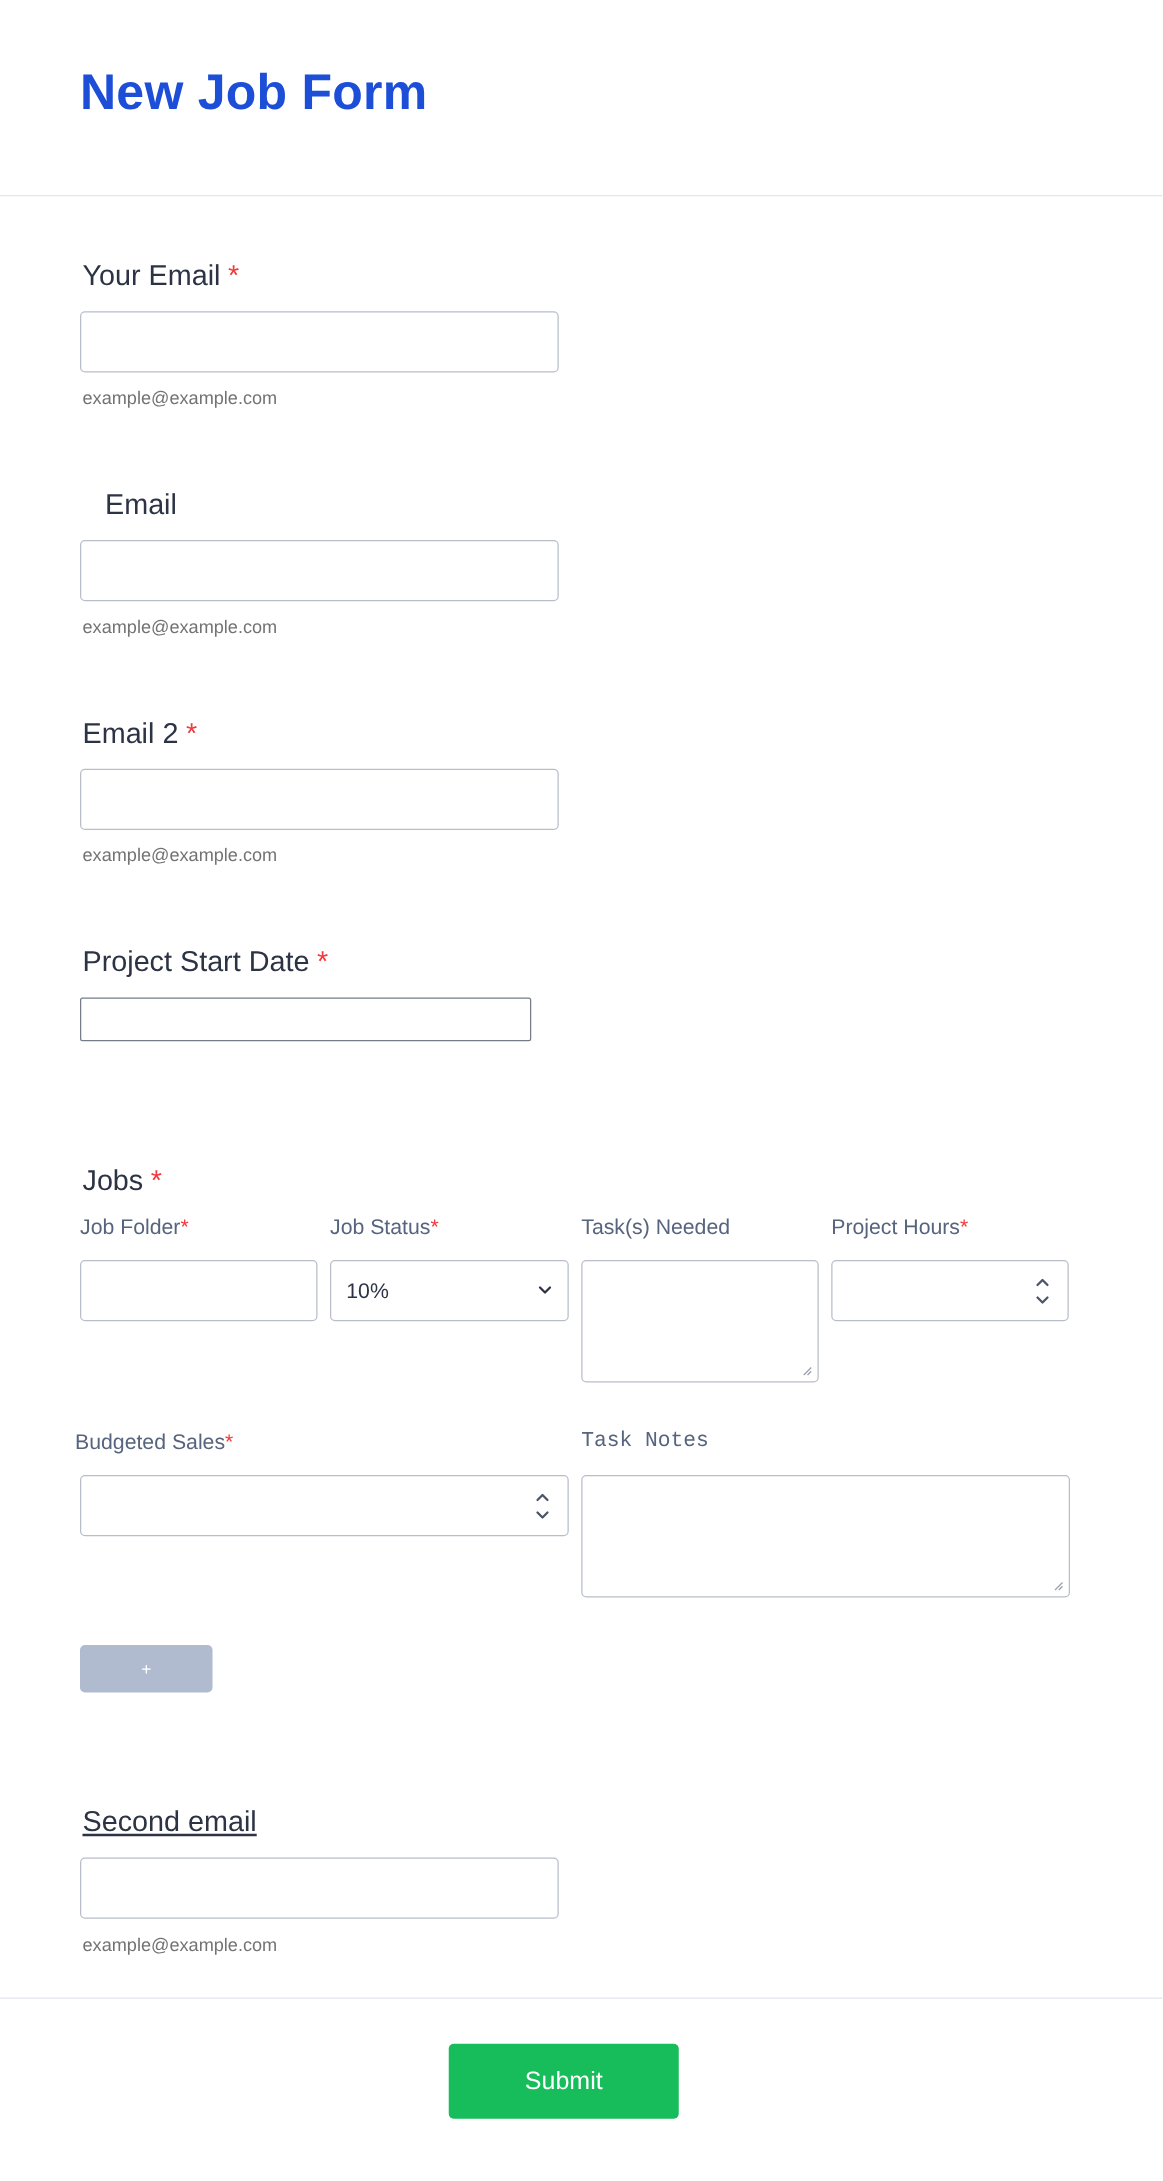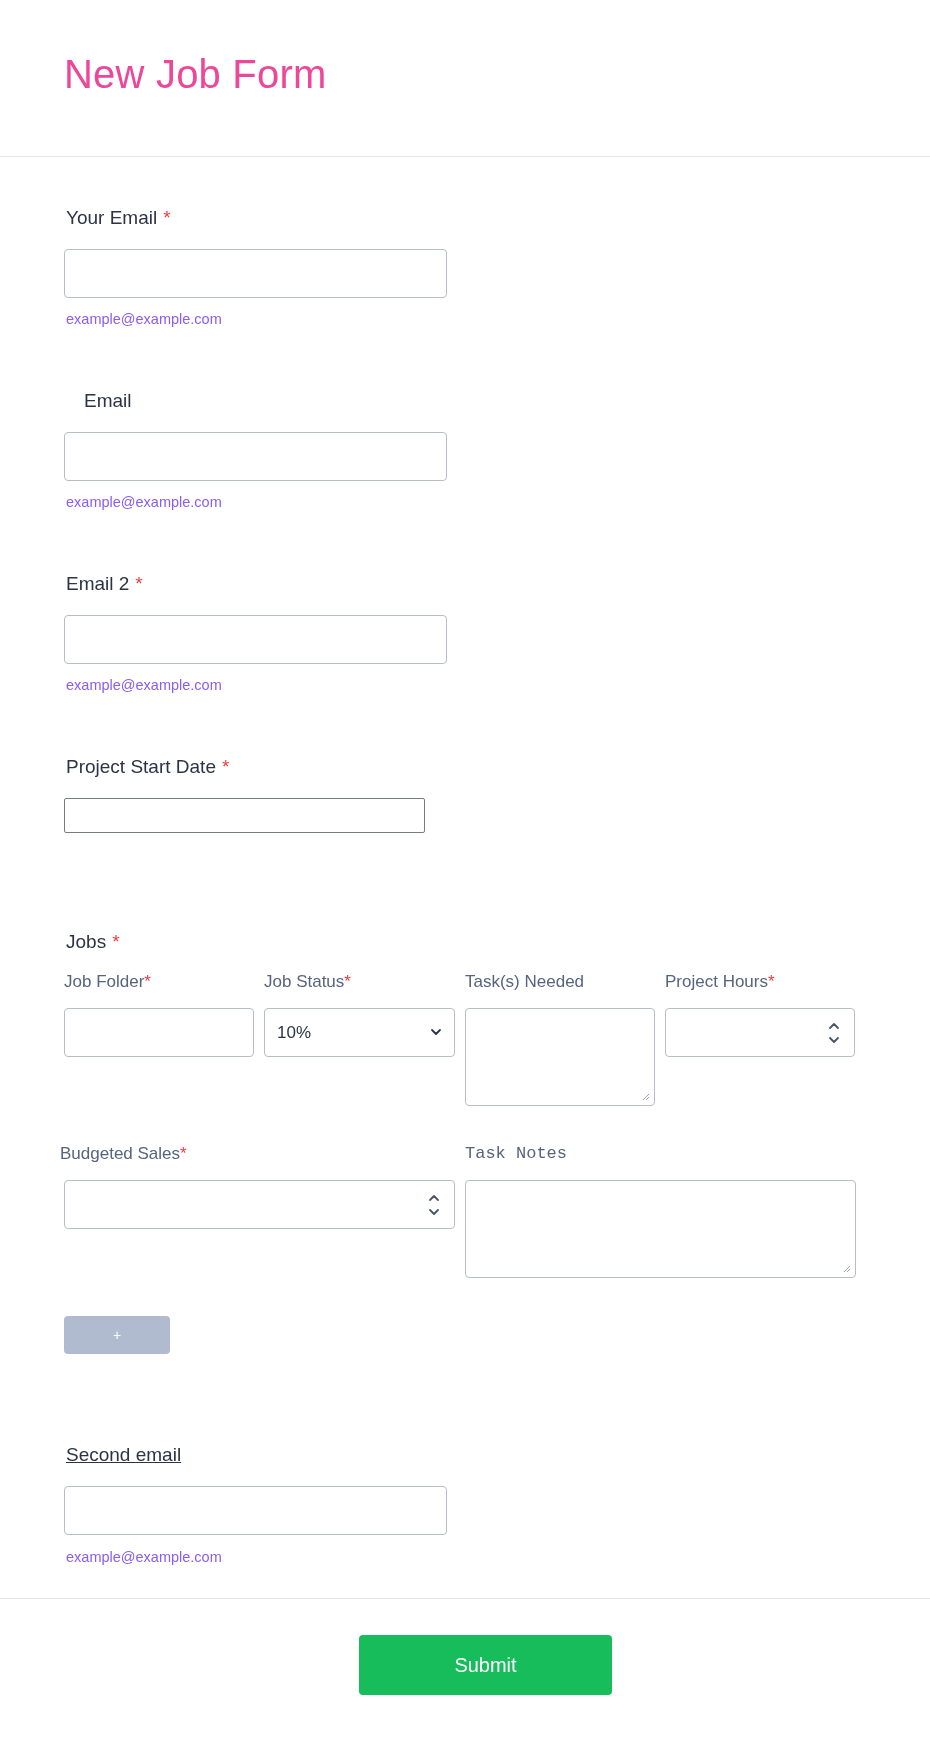--- a/index.html
+++ b/index.html
@@ -1,28 +1,28 @@
 <!DOCTYPE html>
 <html><head>
 <meta charset="utf-8">
 <style>
   * { box-sizing: border-box; margin: 0; padding: 0; }
   html, body { width: 930px; height: 1745px; background: #ffffff; overflow: hidden; }
   body { position: relative; font-family: "Liberation Sans", "DejaVu Sans", sans-serif; color: #2c3345; }
 
   .abs { position: absolute; }
 
-  .page-title { left: 64px; top: 52px; font-size: 40px; font-weight: 400; color: #ec4899; letter-spacing: 0.2px; }
+  .page-title { left: 64px; top: 52px; font-size: 40px; font-weight: 700; color: #1d4ed8; letter-spacing: 0.2px; }
   .divider { left: 0; width: 930px; height: 1px; background: #e3e5ec; }
 
-  .label { font-size: 19px; color: #2c3345; white-space: nowrap; }
+  .label { font-size: 23px; color: #2c3345; white-space: nowrap; }
   .req { color: #f23a3c; margin-left: 6px; }
   .req-tight { color: #f23a3c; }
 
-  .sublabel { font-size: 14.5px; color: #8b5cf6; white-space: nowrap; }
+  .sublabel { font-size: 14.5px; color: #737373; white-space: nowrap; }
 
   .text-input {
     border: 1px solid #b8bdc9; border-radius: 4px; background: #fff;
     height: 49px;
   }
   .date-input {
     border: 1px solid #767c87; border-radius: 2px; background: #fff;
     height: 35px;
   }
 
@@ -133,15 +133,15 @@
 
 <div class="abs add-btn" style="left:64px; top:1316px; width:106px; height:38px;">
   <span>+</span>
 </div>
 
 <div class="abs label" style="left:66px; top:1444px;text-decoration:underline;">Second email</div>
 <input class="abs text-input" style="left: 64px; top: 1486px; width: 383px;" type="email" value="">
 <div class="abs sublabel" style="left:66px; top:1549px;">example@example.com</div>
 
 <div class="abs divider" style="top:1598px;"></div>
-<div class="abs submit-btn" style="left:359px; top:1635px; width:253px; height:60px;">
+<div class="abs submit-btn" style="left:359px; top:1635px; width:184px; height:60px;">
   <span>Submit</span>
 </div>
 
 </body></html>

